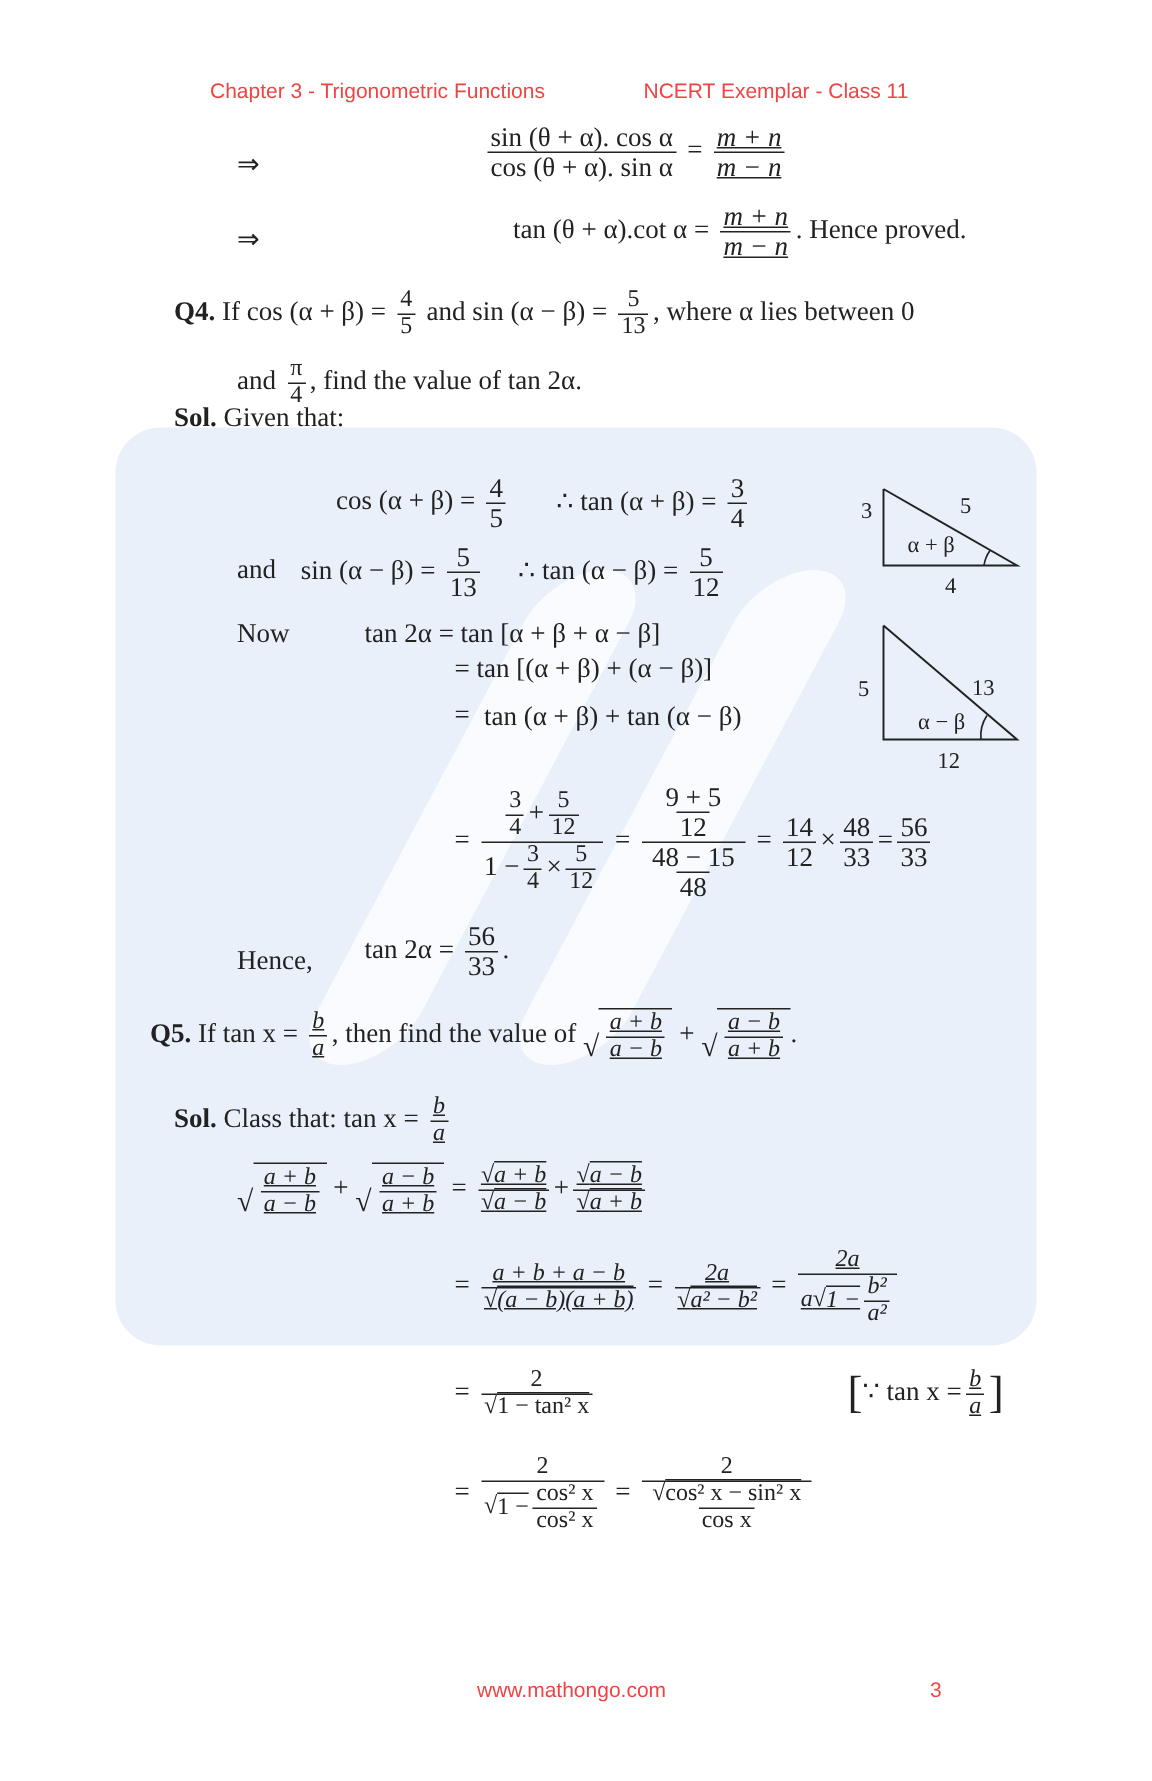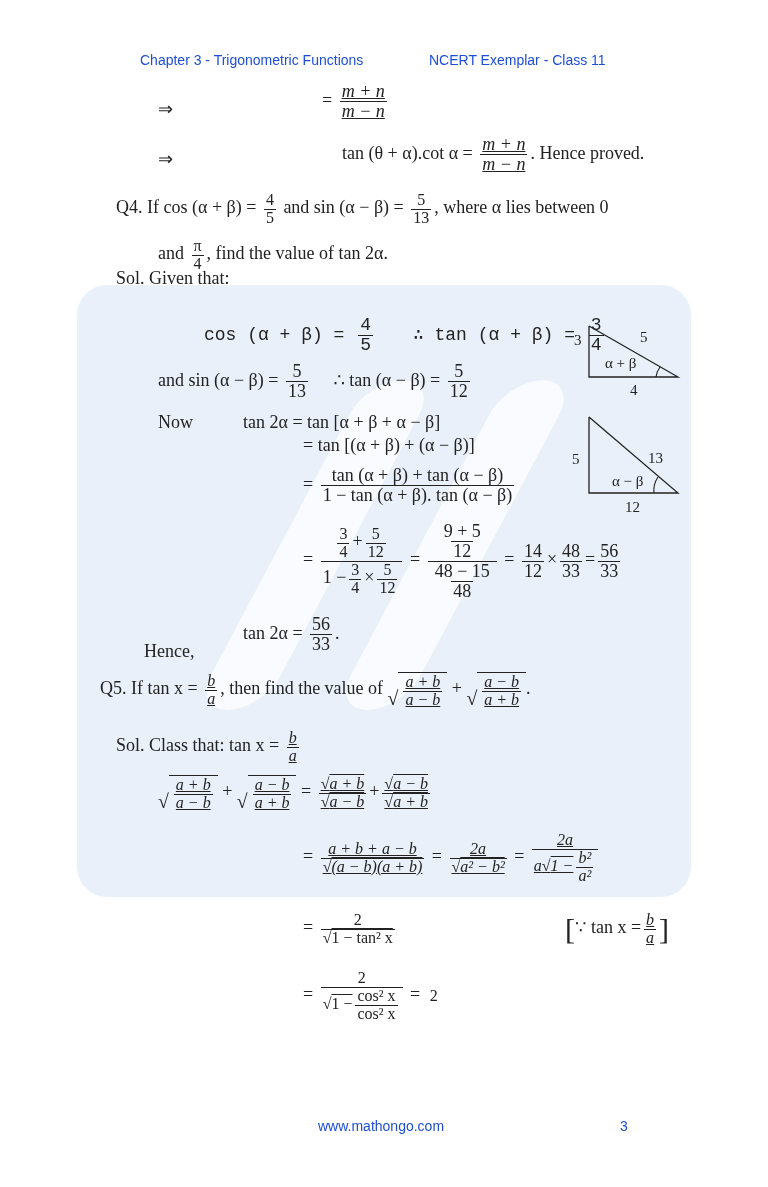--- a/index.html
+++ b/index.html
@@ -1,43 +1,47 @@
 <!DOCTYPE html>
 <html><head>
 <meta charset="utf-8">
 <style>
   html,body{margin:0;padding:0;background:#ffffff;}
   body{width:768px;height:1187px;position:relative;overflow:hidden;
        font-family:"DejaVu Serif","Liberation Serif",serif;color:#222;}
   .sans{font-family:"Liberation Sans","DejaVu Sans",sans-serif;}
   .abs{position:absolute;}
-  .hdr{font-size:14px;color:#1d4ed8;}
+  .hdr{font-size:14px;color:#ef4444;}
   .m{font-family:"Liberation Serif",serif;font-size:18px;color:#222;white-space:nowrap;}
   .it{font-style:italic;text-decoration:underline;}
-  .b{font-weight:normal;text-align:right;}
+  .b{font-weight:bold;text-align:right;}
   .frac{display:inline-flex;flex-direction:column;align-items:center;vertical-align:middle;margin:0 3px;line-height:1.05;}
   .frac .num{padding:0 2px;}
   .frac .den{border-top:1.3px solid #222;padding:0 2px;}
   .frac.sm{font-size:16px;}
   .sol-bg{position:absolute;left:77px;top:285px;width:614px;height:612px;border-radius:30px;
           background:#e9f0fa;}
   .wm{position:absolute;background:#ffffff;opacity:0.75;border-radius:40px;transform:skewX(-28deg);}
   .sqrt{display:inline-flex;align-items:stretch;vertical-align:middle;}
   .sqrt .rad{font-size:1.1em;line-height:1;display:flex;align-items:flex-end;}
   .sqrt .body{border-top:1.3px solid #222;padding:1px 2px 0 2px;display:inline-flex;align-items:center;}
   .tri text{font-family:"Liberation Serif",serif;font-size:15px;fill:#222;}
 </style>
 </head>
 <body>
 
 <div class="abs sans hdr" style="left:140px;top:52px;">Chapter 3 - Trigonometric Functions</div>
 <div class="abs sans hdr" style="left:429px;top:52px;">NCERT Exemplar - Class 11</div>
 
 <div class="abs m" style="left:158px;top:98px;">⇒</div>
 <div class="abs m" style="left:322px;top:82px;">
+  <span class="frac">
+      <span class="num">sin (θ + α). cos α</span>
+      <span class="den">cos (θ + α). sin α</span>
+    </span>
   <span>=</span>
   <span class="frac it">
       <span class="num">m + n</span>
       <span class="den">m − n</span>
     </span>
 </div>
 <div class="abs m" style="left:158px;top:148px;">⇒</div>
 <div class="abs m" style="left:342px;top:135px;">
   <span>tan (θ + α).cot α =</span>
   <span class="frac it">
@@ -68,35 +72,35 @@
 </div>
 
 <div class="sol-bg"></div>
 <div class="wm" style="left:280px;top:380px;width:70px;height:330px;"></div>
 <div class="wm" style="left:420px;top:380px;width:70px;height:330px;"></div>
 
 <div class="abs m" style="left:116px;top:268px;">
   <span class="b">Sol.</span>
   <span>Given that:</span>
 </div>
-<div class="abs m" style="left:204px;top:316px;font-family:Liberation Mono, monospace;">
+<div class="abs m" style="left:224px;top:316px;">
   <span>cos (α + β) =</span>
   <span class="frac">
       <span class="num">4</span>
       <span class="den">5</span>
     </span>
   <span style="margin-left:26px">∴ tan (α + β) =</span>
   <span class="frac">
       <span class="num">3</span>
       <span class="den">4</span>
     </span>
 </div>
 <div class="abs m" style="left:158px;top:362px;">
   <span>and</span>
-  <span style="">sin (α − β) =</span>
+  <span style="margin-left:12px">sin (α − β) =</span>
   <span class="frac">
       <span class="num">5</span>
       <span class="den">13</span>
     </span>
   <span style="margin-left:18px">∴ tan (α − β) =</span>
   <span class="frac">
       <span class="num">5</span>
       <span class="den">12</span>
     </span>
 </div>
@@ -107,21 +111,20 @@
   <span>tan [α + β + α − β]</span>
 </div>
 <div class="abs m" style="left:303px;top:435px;">
   <span>=</span>
   <span>tan [(α + β) + (α − β)]</span>
 </div>
 <div class="abs m" style="left:303px;top:466px;">
   <span>=</span>
   <span class="frac">
       <span class="num">tan (α + β) + tan (α − β)</span>
-      <span class="den">1 − tan (α + β). tan (α − β)</span>
     </span>
 </div>
 <div class="abs m" style="left:303px;top:522px;">
   <span>=</span>
   <span class="frac">
     <span class="num"><span class="frac sm">
           <span class="num">3</span>
           <span class="den">4</span>
         </span><span>+</span><span class="frac sm">
           <span class="num">5</span>
@@ -152,21 +155,21 @@
       <span class="den">12</span>
     </span><span>×</span><span class="frac">
       <span class="num">48</span>
       <span class="den">33</span>
     </span><span>=</span><span class="frac">
       <span class="num">56</span>
       <span class="den">33</span>
     </span>
 </div>
 
-<div class="abs m" style="left:144px;top:630px;margin-top:11px;">Hence,</div>
+<div class="abs m" style="left:158px;top:630px;">Hence,</div>
 <div class="abs m" style="left:243px;top:615px;">
   <span>tan 2α =</span>
   <span class="frac">
       <span class="num">56</span>
       <span class="den">33</span>
     </span><span>.</span>
 </div>
 
 <svg class="abs tri" style="left:560px;top:320px;" width="130" height="200">
   <g>
@@ -294,17 +297,21 @@
   <span class="frac sm">
       <span class="num">2</span>
       <span class="den">√<span style="text-decoration:overline"><span>1 −</span><span class="frac sm">
             <span class="num">cos² x</span>
             <span class="den">cos² x</span>
           </span></span></span>
     </span>
   <span>=</span>
   <span class="frac sm">
       <span class="num">2</span>
+      <span class="den"><span class="frac sm">
+          <span class="num">√<span style="text-decoration:overline">cos² x − sin² x</span></span>
+          <span class="den">cos x</span>
+        </span></span>
     </span>
 </div>
 
 <div class="abs sans hdr" style="left:318px;top:1118px;">www.mathongo.com</div>
 <div class="abs sans hdr" style="left:620px;top:1118px;">3</div>
 
 </body></html>

